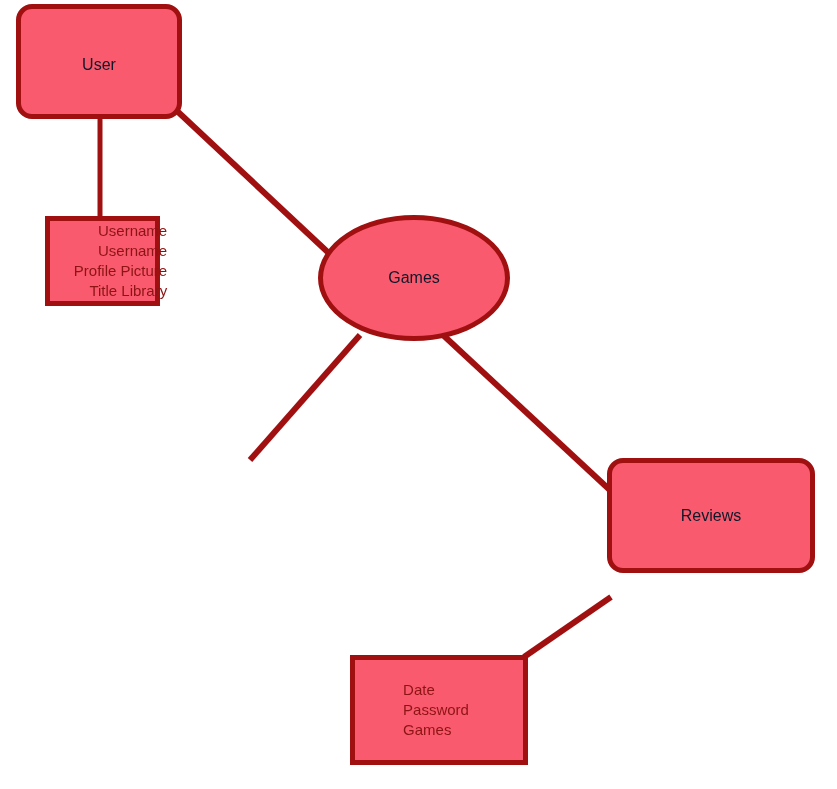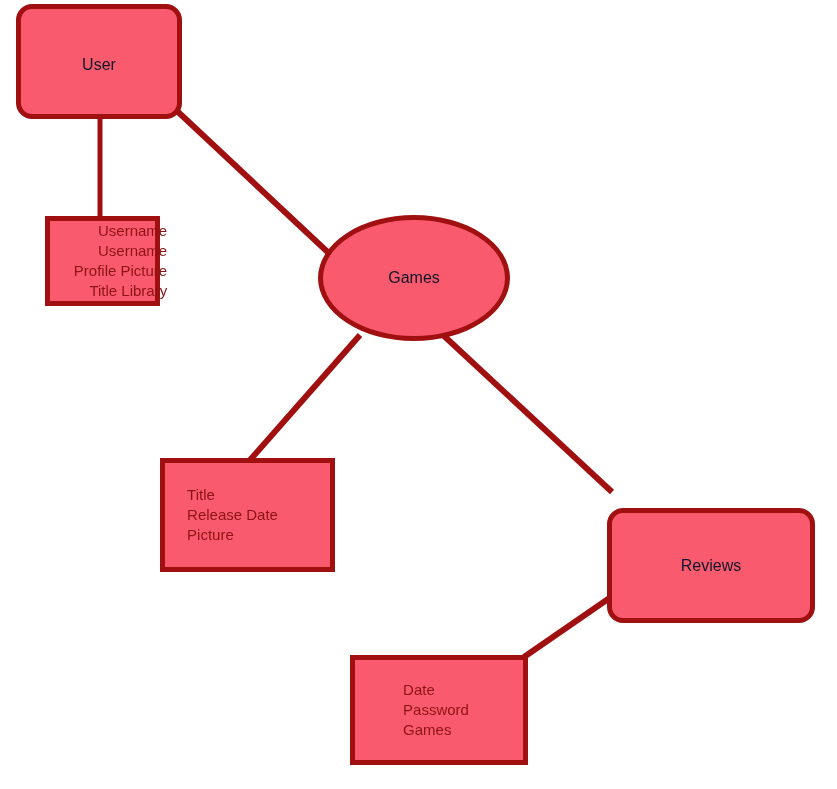--- a/index.html
+++ b/index.html
@@ -89,21 +89,21 @@
   
   #node-games-attrs {
     left: 160px; top: 458px; width: 175px; height: 114px;
   }
   #node-games-attrs .attr-list {
     margin-left: 8px;
     margin-right: 38px;
   }
   
   #node-reviews {
-    left: 607px; top: 508px; width: 208px; height: 115px;
+    left: 607px; top: 458px; width: 208px; height: 115px;
   }
   
   #node-reviews-attrs {
     left: 350px; top: 655px; width: 178px; height: 110px;
   }
   #node-reviews-attrs .attr-list {
     margin-left: 18px;
     margin-right: 24px;
   }
 </style>
@@ -135,27 +135,20 @@
       <li>Username</li>
       <li>Profile Picture</li>
       <li>Title Library</li>
     </ul>
   </div>
 
   <div class="node entity-ellipse" id="node-games">
     <span class="node-label">Games</span>
   </div>
 
-  <div class="node attr-box" id="node-games-attrs">
-    <ul class="attr-list">
-      <li>Title</li>
-      <li>Release Date</li>
-      <li>Picture</li>
-    </ul>
-  </div>
 
   <div class="node entity-rounded" id="node-reviews">
     <span class="node-label">Reviews</span>
   </div>
 
   <div class="node attr-box" id="node-reviews-attrs">
     <ul class="attr-list">
       <li>Date</li>
       <li>Password</li>
       <li>Games</li>

